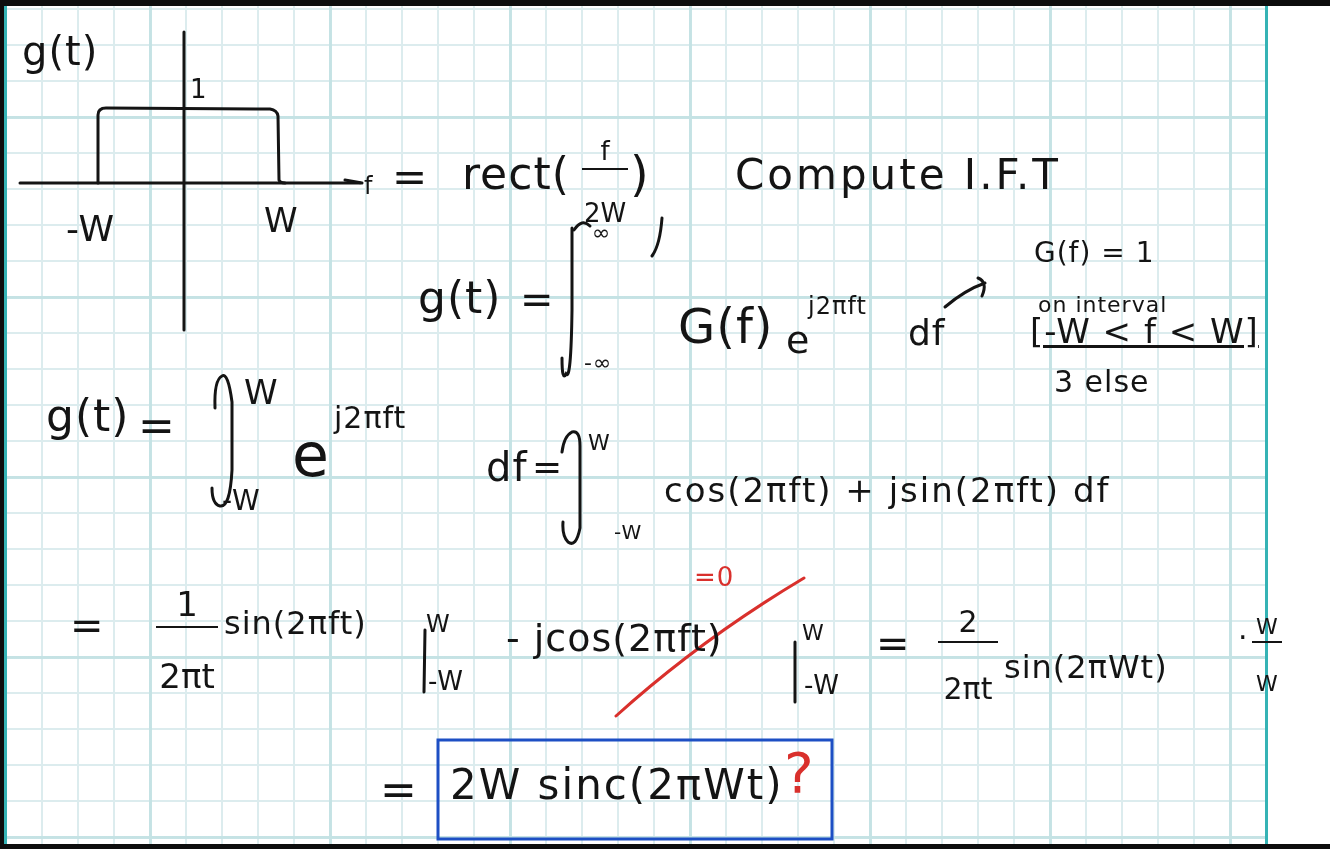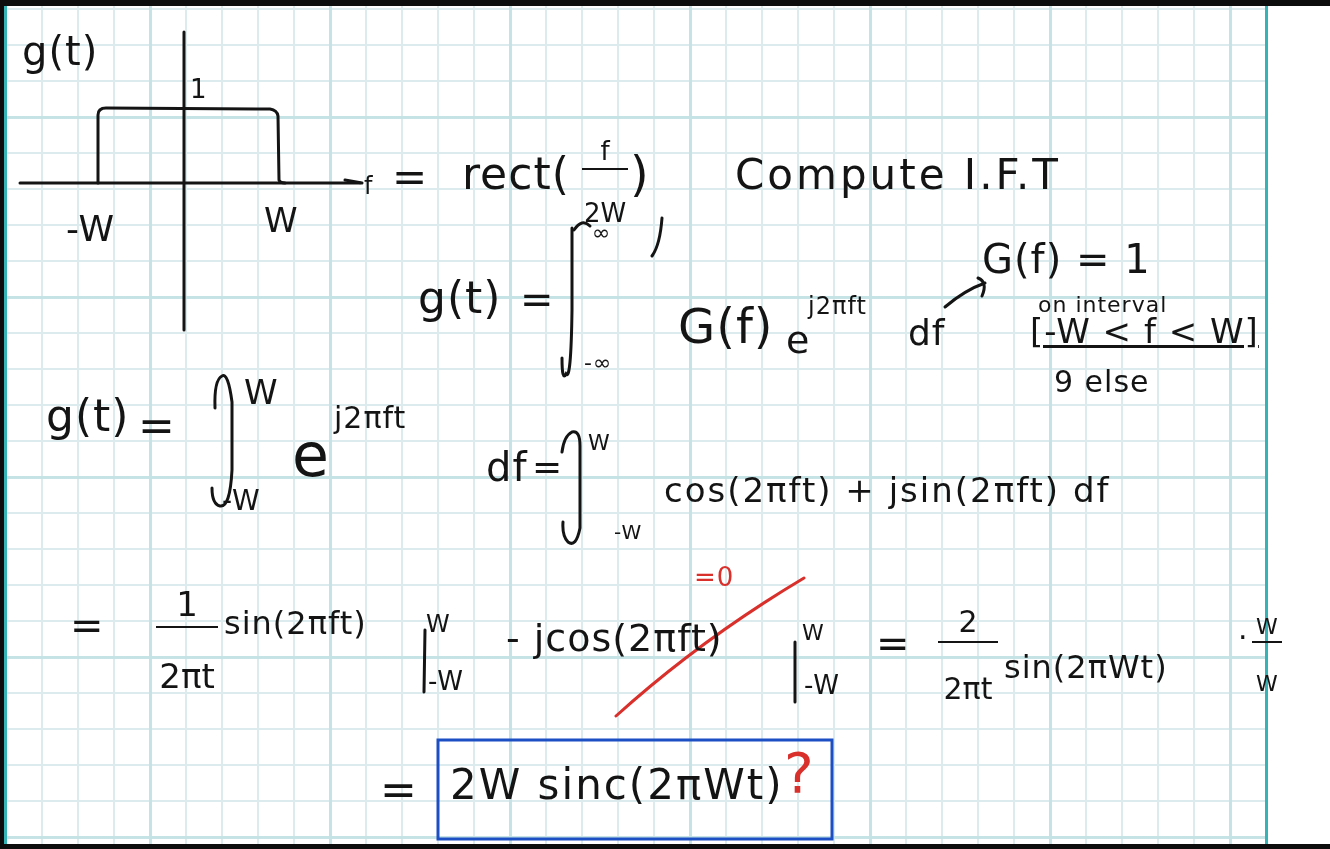--- a/index.html
+++ b/index.html
@@ -90,24 +90,24 @@
 
 <div class="ink" style="left:418px; top:272px; font-size:44px;">g(t)</div>
 <div class="ink" style="left:520px; top:276px; font-size:40px;">=</div>
 <div class="ink" style="left:592px; top:220px; font-size:22px;">∞</div>
 <div class="ink" style="left:584px; top:350px; font-size:22px;">-∞</div>
 <div class="ink" style="left:678px; top:298px; font-size:48px;">G(f)</div>
 <div class="ink" style="left:786px; top:318px; font-size:38px;">e</div>
 <div class="ink" style="left:808px; top:292px; font-size:24px;">j2πft</div>
 <div class="ink" style="left:908px; top:312px; font-size:36px;">df</div>
 
-<div class="ink" style="left:982px; top:236px; font-size:40px;text-align:center;">G(f) = 1</div>
+<div class="ink" style="left:1034px; top:236px; font-size:28px;text-align:center;">G(f) = 1</div>
 <div class="ink" style="left:1038px; top:292px; font-size:22px;">on interval</div>
 <div class="ink" style="left:1030px; top:311px; font-size:34px;text-decoration:underline;">[-W &lt; f &lt; W]</div>
-<div class="ink" style="left:1054px; top:364px; font-size:30px;">9  else</div>
+<div class="ink" style="left:1054px; top:364px; font-size:30px;">3  else</div>
 
 <div class="ink" style="left:46px; top:390px; font-size:44px;">g(t)</div>
 <div class="ink" style="left:138px; top:400px; font-size:44px;">=</div>
 <div class="ink" style="left:244px; top:372px; font-size:34px;">W</div>
 <div class="ink" style="left:222px; top:484px; font-size:28px;">-W</div>
 <div class="ink" style="left:292px; top:420px; font-size:60px;">e</div>
 <div class="ink" style="left:334px; top:400px; font-size:30px;">j2πft</div>
 <div class="ink" style="left:486px; top:444px; font-size:40px;">df</div>
 <div class="ink" style="left:532px; top:446px; font-size:36px;">=</div>
 <div class="ink" style="left:588px; top:430px; font-size:22px;">W</div>

